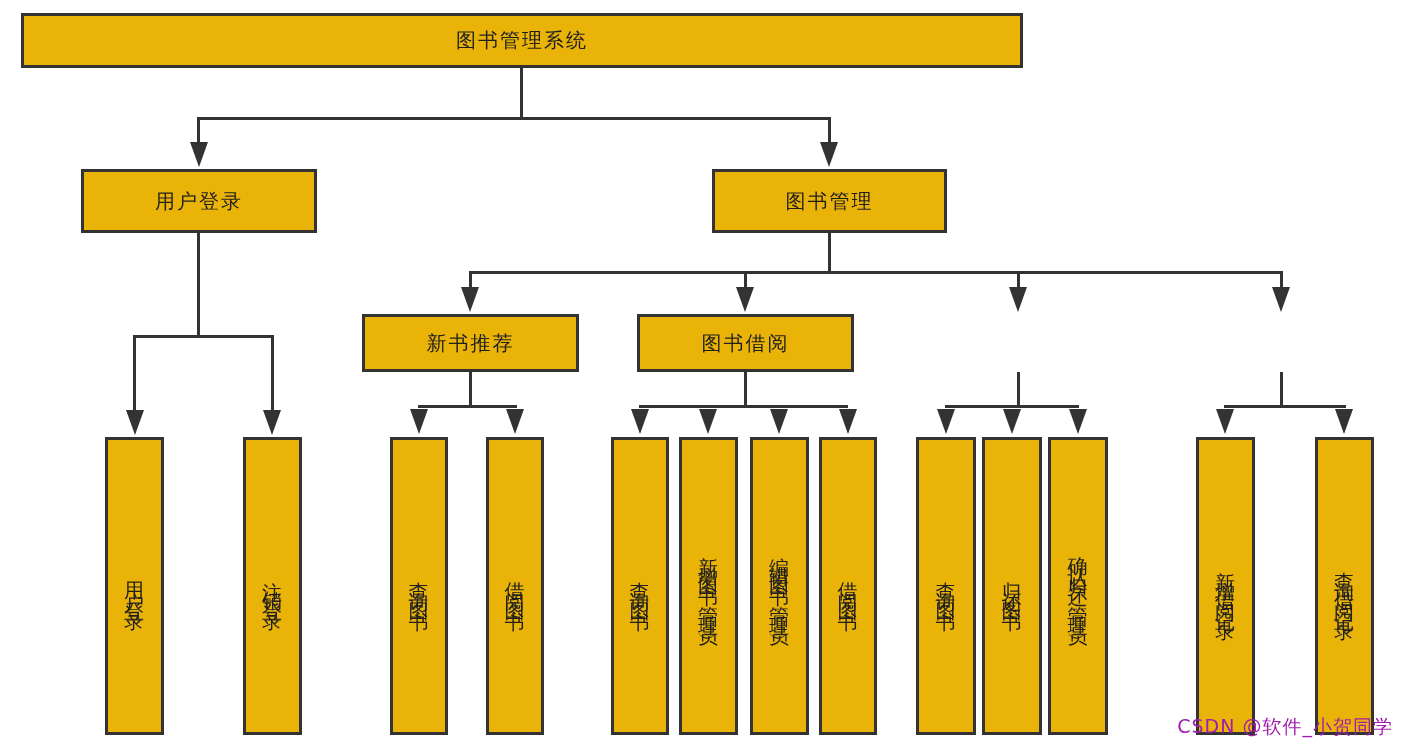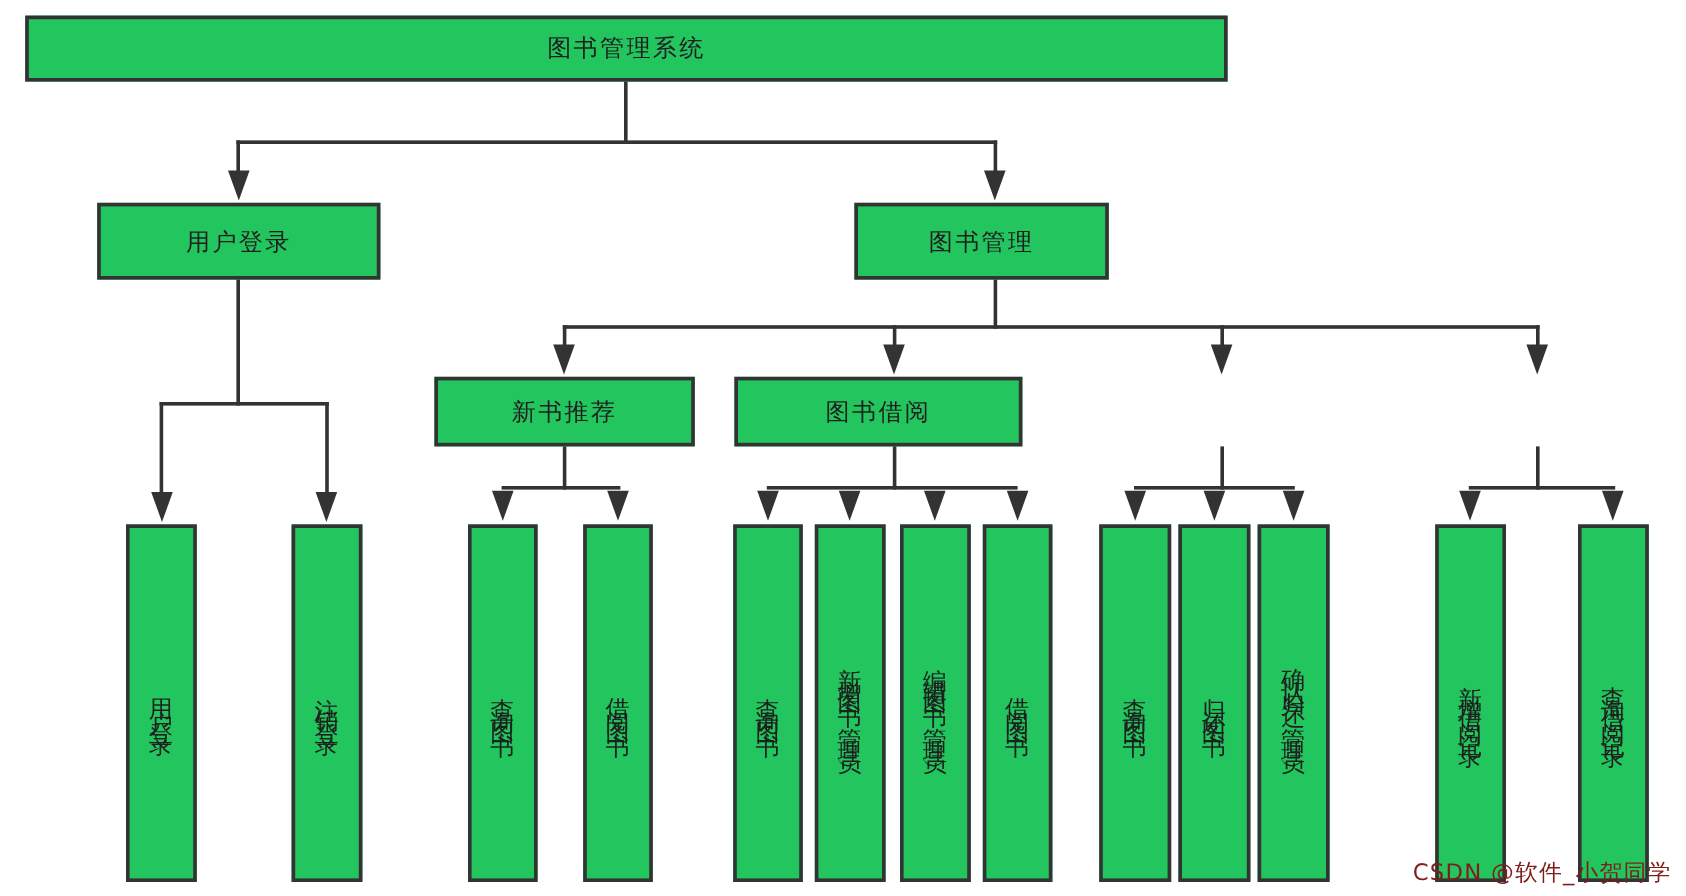--- a/index.html
+++ b/index.html
@@ -8,21 +8,21 @@
     width: 1405px;
     height: 747px;
     background: #ffffff;
     font-family: "DejaVu Sans", "Liberation Sans", sans-serif;
     overflow: hidden;
   }
   .box {
     position: absolute;
     box-sizing: border-box;
     border: 3px solid #333333;
-    background: #22c55e;
+    background: #eab308;
     display: flex;
     align-items: center;
     justify-content: center;
     color: #1f1f1f;
   }
   .box.h {
     font-size: 20px;
     letter-spacing: 2px;
     white-space: nowrap;
   }
@@ -40,37 +40,37 @@
     width: 0; height: 0;
     border-left: 9px solid transparent;
     border-right: 9px solid transparent;
     border-top: 25px solid #333333;
   }
   .watermark {
     position: absolute;
     right: 12px;
     bottom: 7px;
     font-size: 19px;
-    color: #7f1d1d;
+    color: #a21caf;
     letter-spacing: 1px;
     white-space: nowrap;
   }
 </style>
 </head>
 <body>
 
 <div class="canvas">
 
   <div class="box h" style="left:21px; top:13px; width:1002px; height:55px;">图书管理系统</div>
 
   <div class="box h" style="left:81px; top:169px; width:236px; height:64px;">用户登录</div>
-  <div class="box h" style="left:712px; top:169px; width:212px; height:64px;">图书管理</div>
+  <div class="box h" style="left:712px; top:169px; width:235px; height:64px;">图书管理</div>
 
   <div class="box h" style="left:362px; top:314px; width:217px; height:58px;">新书推荐</div>
-  <div class="box h" style="left:612px; top:314px; width:240px; height:58px;">图书借阅</div>
+  <div class="box h" style="left:637px; top:314px; width:217px; height:58px;">图书借阅</div>
 
   <div class="box v" style="left:105px; top:437px; width:59px; height:298px;">用户登录</div>
   <div class="box v" style="left:243px; top:437px; width:59px; height:298px;">注销登录</div>
 
   <div class="box v" style="left:390px; top:437px; width:58px; height:298px;">查询图书</div>
   <div class="box v" style="left:486px; top:437px; width:58px; height:298px;">借阅图书</div>
 
   <div class="box v" style="left:611px; top:437px; width:58px; height:298px;">查询图书</div>
   <div class="box v" style="left:679px; top:437px; width:59px; height:298px;">新增图书（管理员）</div>
   <div class="box v" style="left:750px; top:437px; width:59px; height:298px;">编辑图书（管理员）</div>

